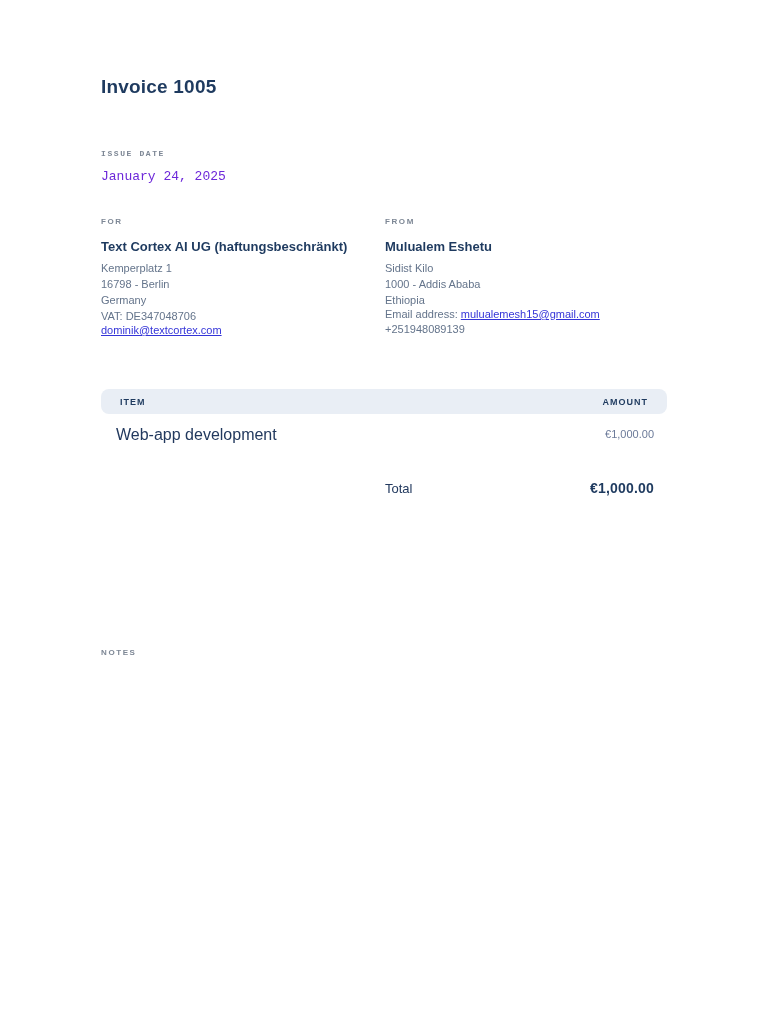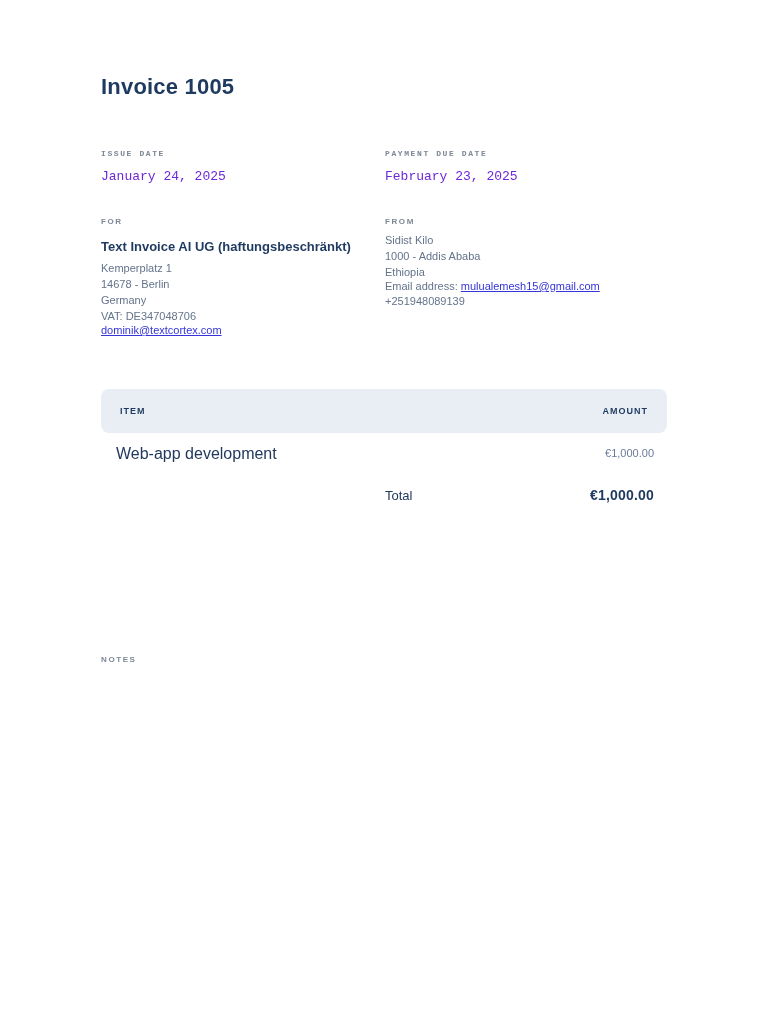--- a/index.html
+++ b/index.html
@@ -15,21 +15,21 @@
   }
   .content {
     position: absolute;
     left: 101px;
     top: 0;
     width: 566px;
   }
 
   .title {
     padding-top: 76px;
-    font-size: 22px;
+    font-size: 19px;
     line-height: 22px;
     font-weight: 600;
     letter-spacing: 0.2px;
     color: #1e3a5f;
   }
 
   .section-label {
     font-size: 8px;
     line-height: 10px;
     font-weight: 700;
@@ -84,21 +84,21 @@
   .phone {
     font-size: 11px;
     line-height: 16px;
     color: #64748b;
   }
 
   .items-table {
     margin-top: 52px;
   }
   .table-header {
-    height: 44px;
+    height: 25px;
     background: #e9eef5;
     border-radius: 8px;
     display: flex;
     align-items: center;
     justify-content: space-between;
     padding: 7px 19px;
   }
   .th {
     font-size: 9px;
     font-weight: 700;
@@ -125,20 +125,21 @@
     margin-top: 27px;
     display: flex;
     align-items: baseline;
     padding-right: 13px;
     line-height: 17px;
   }
   .total-label {
     margin-left: 284px;
     font-size: 13px;
     color: #22395e;
+    margin-top: 12px;
   }
   .total-amount {
     margin-left: auto;
     font-size: 14px;
     font-weight: 600;
     letter-spacing: 0.2px;
     color: #1e3a5f;
   }
 
   .notes-section {
@@ -151,44 +152,41 @@
 <div class="page">
   <div class="content">
 
     <h1 class="title">Invoice 1005</h1>
 
     <div class="meta-grid">
       <div>
         <div class="section-label">ISSUE DATE</div>
         <div class="meta-value">January 24, 2025</div>
       </div>
-      <div>
-        <div class="section-label">PAYMENT DUE DATE</div>
-        <div class="meta-value">February 23, 2025</div>
-      </div>
     </div>
 
     <div class="party-grid">
 
       <div>
         <div class="section-label">FOR</div>
-        <div class="party-name">Text Invoice AI UG (haftungsbeschränkt)</div>
+        <div class="party-name">Text Cortex AI UG (haftungsbeschränkt)</div>
         <div class="address">
           <div class="address-line">Kemperplatz 1</div>
-          <div class="address-line">14678 - Berlin</div>
+          <div class="address-line">16798 - Berlin</div>
           <div class="address-line">Germany</div>
           <div class="address-line">VAT: DE347048706</div>
         </div>
         <div class="email-row">
           <a href="#" class="email-link">dominik@textcortex.com</a>
         </div>
       </div>
 
       <div>
         <div class="section-label">FROM</div>
+        <div class="party-name">Mulualem Eshetu</div>
         <div class="address">
           <div class="address-line">Sidist Kilo</div>
           <div class="address-line">1000 - Addis Ababa</div>
           <div class="address-line">Ethiopia</div>
         </div>
         <div class="email-row">
           <span>Email address: </span><a href="#" class="email-link">mulualemesh15@gmail.com</a>
         </div>
         <div class="phone">+251948089139</div>
       </div>

